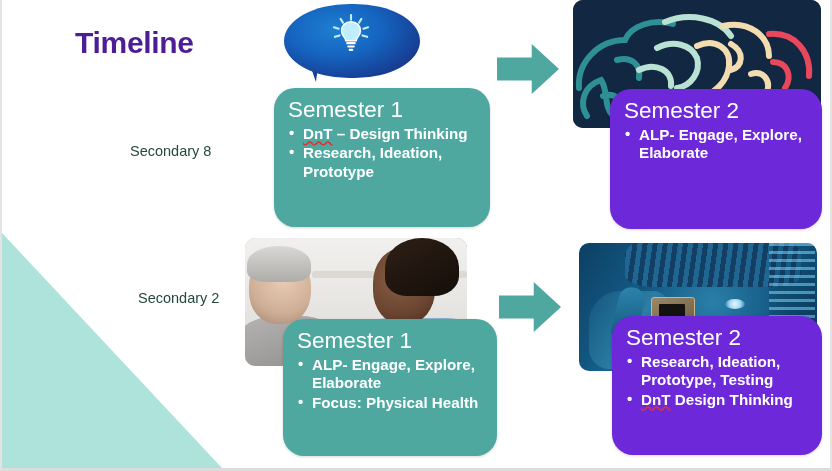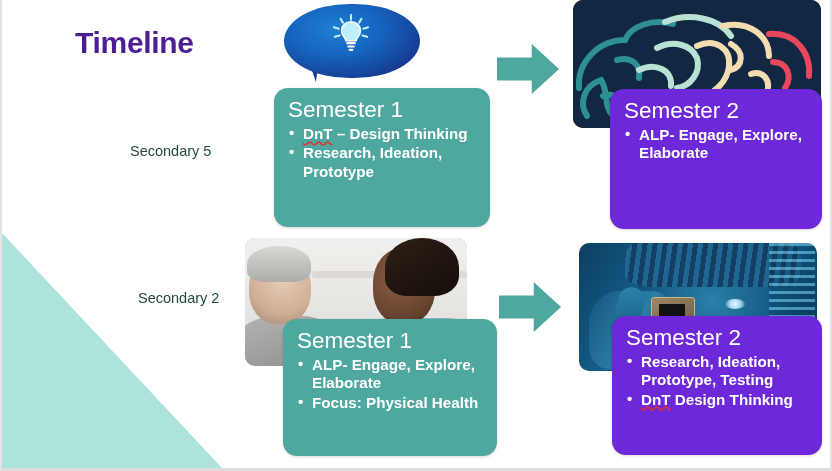--- a/index.html
+++ b/index.html
@@ -227,21 +227,21 @@
     height: 52px;
     background: #4fa8a0;
     clip-path: polygon(0% 28%, 56% 28%, 56% 2%, 100% 50%, 56% 98%, 56% 72%, 0% 72%);
   }
   .arrow.a1 { left: 495px; top: 43px; }
   .arrow.a2 { left: 497px; top: 281px; }
 
   
   .card {
     position: absolute;
-    border-radius: 14px;
+    border-radius: 21px;
     box-sizing: border-box;
     color: #ffffff;
     padding: 9px 14px 12px 14px;
     box-shadow: 0 1px 3px rgba(0,0,0,0.16);
   }
   .card.teal { background: #4fa8a0; }
   .card.navy { background: #6d28d9; }
 
   .card.c1 { left: 272px; top: 88px;  width: 216px; height: 139px; }
   .card.c2 { left: 608px; top: 89px;  width: 212px; height: 140px; }
@@ -286,21 +286,21 @@
 </style>
 </head>
 <body>
 
 <div class="slide">
 
   <div class="corner-triangle"></div>
 
   <div class="slide-title">Timeline</div>
 
-  <div class="row-label r1">Secondary 5</div>
+  <div class="row-label r1">Secondary 8</div>
   <div class="row-label r2">Secondary 2</div>
 
   <div class="media media-bubble">
     <div class="bubble-tail"></div>
     <div class="bubble-shape"></div>
     <svg class="bulb" viewBox="0 0 40 42">
       <g stroke="#bfefff" stroke-width="2.2" stroke-linecap="round" fill="none">
         <line x1="20" y1="1" x2="20" y2="6"></line>
         <line x1="9" y1="5" x2="11.5" y2="9"></line>
         <line x1="31" y1="5" x2="28.5" y2="9"></line>

